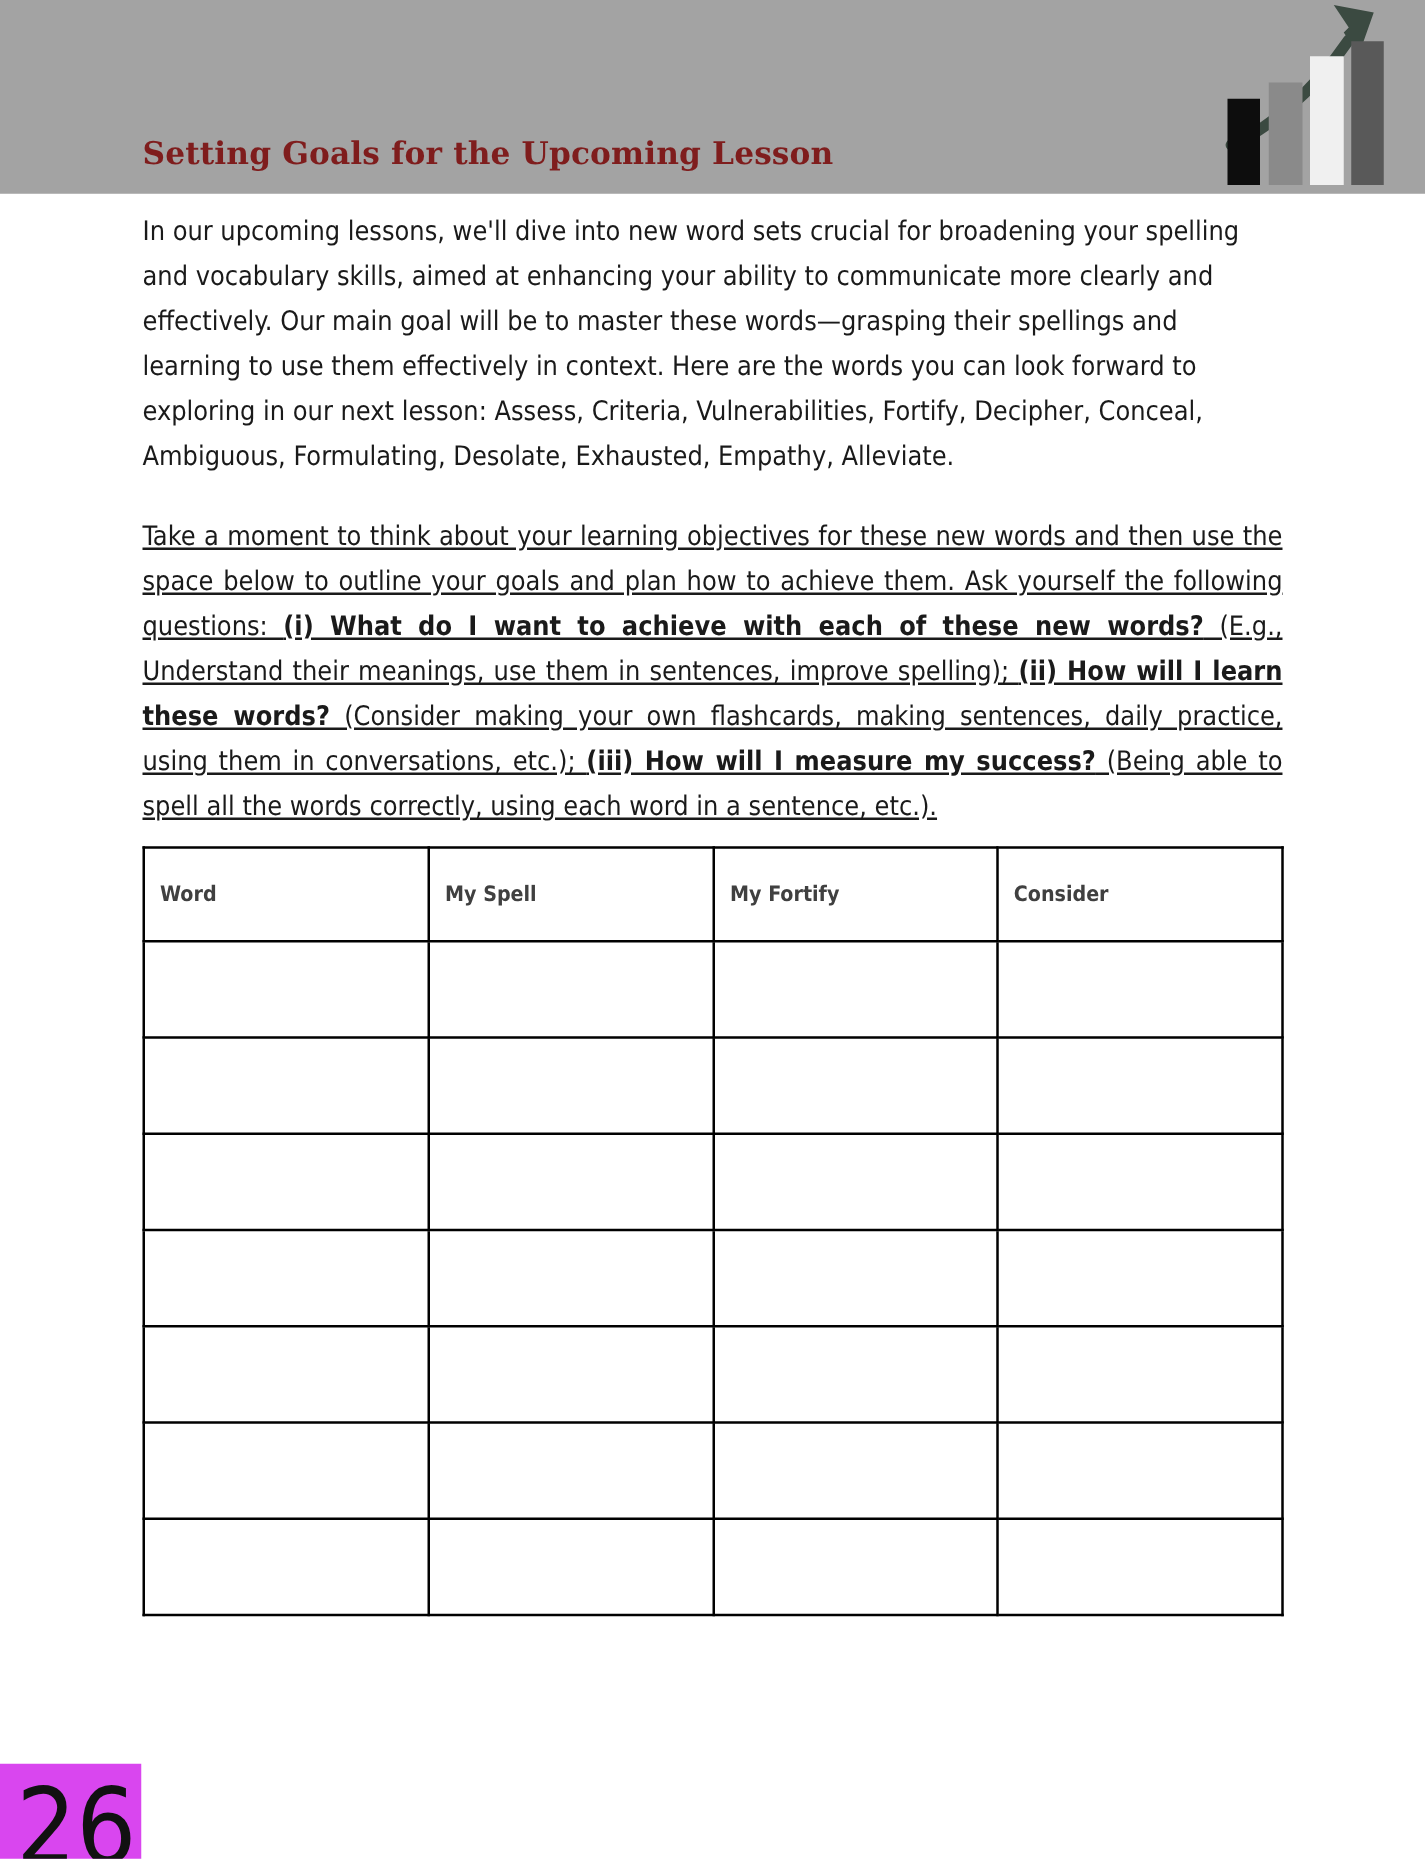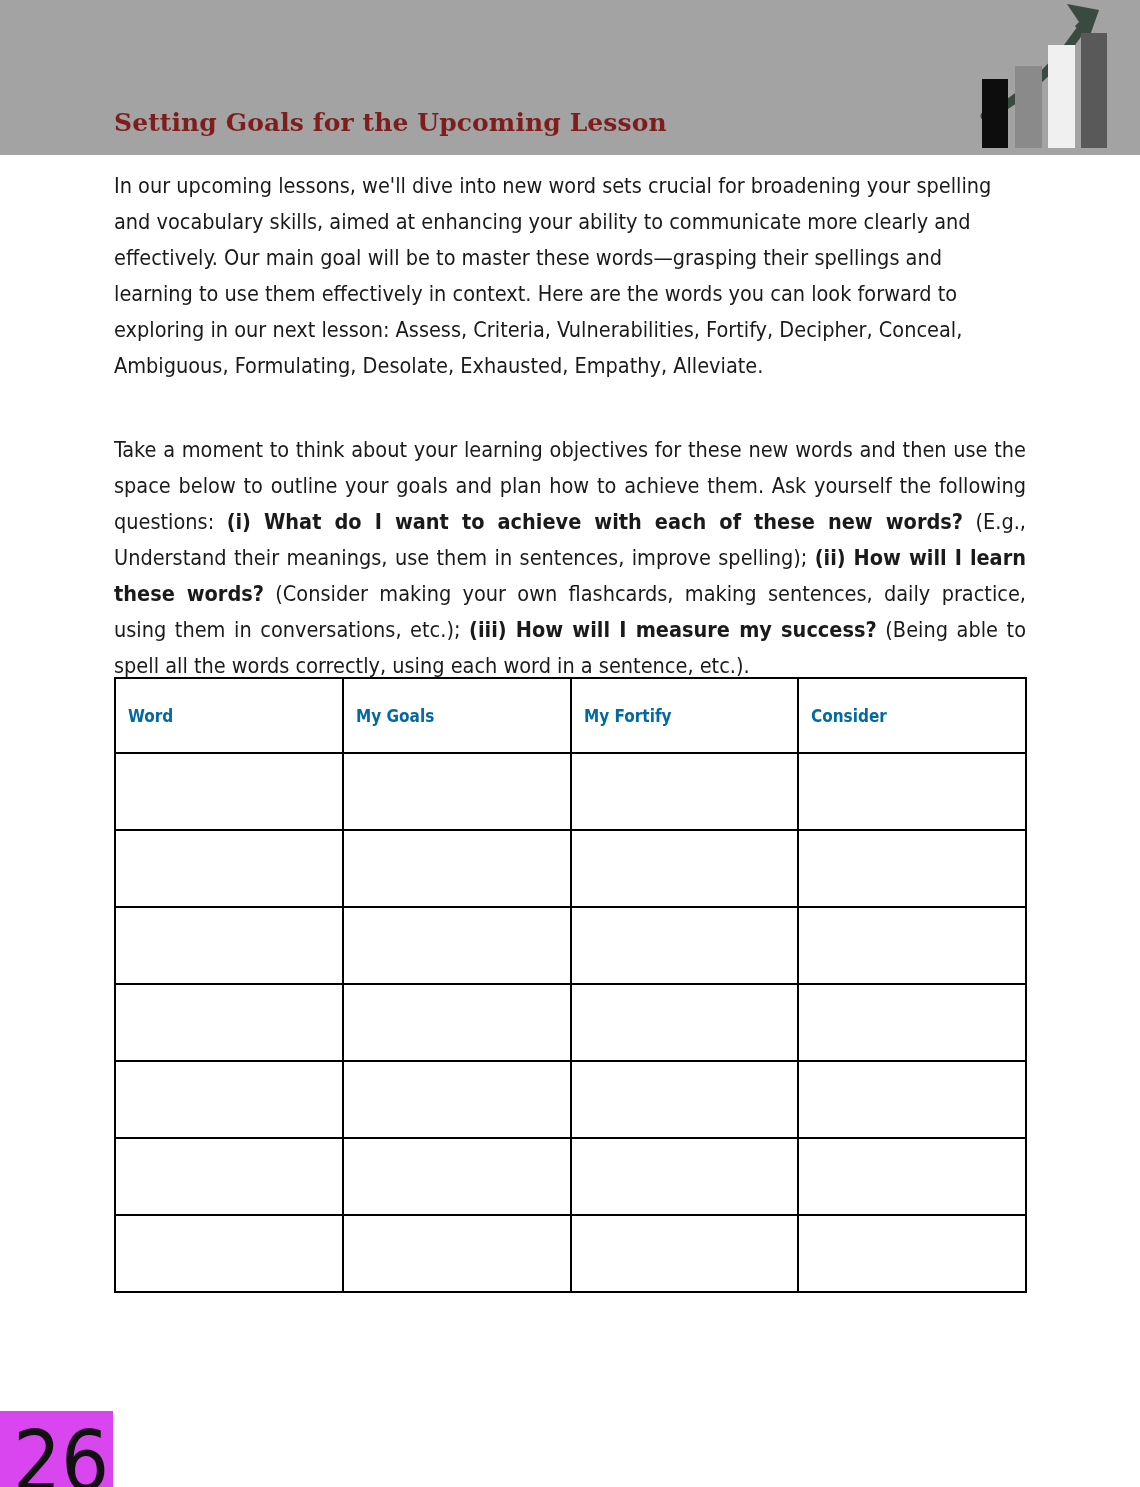--- a/index.html
+++ b/index.html
@@ -58,21 +58,22 @@
     font-stretch: condensed;
     font-size: 21.5px;
     line-height: 36px;
     color: #1a1a1a;
   }
   p.para-1 {
     text-align: left;
   }
   p.para-2 {
     text-align: justify;
-    margin-top: 48px;
+    margin-top: 28px;
+    text-decoration: underline;
   }
   .wordlist {
     font-weight: normal;
   }
   .q {
     font-weight: bold;
   }
 
   
   .goal-table {
@@ -94,21 +95,21 @@
   .goal-table td {
     border: 2px solid #000000;
     padding: 0 12px;
     vertical-align: middle;
     text-align: left;
   }
   .goal-table thead th {
     height: 73px;
     font-size: 17px;
     font-weight: bold;
-    color: #0369a1;
+    color: #404040;
   }
   .goal-table tr.example-row td {
     height: 84px;
     font-size: 17.5px;
     font-style: italic;
     color: #111111;
     line-height: 25px;
   }
   .goal-table tr.blank-row td {
     height: 75px;
@@ -168,21 +169,21 @@
 <table class="goal-table">
   <colgroup>
     <col class="c1">
       <col class="c2">
       <col class="c3">
       <col class="c4">
   </colgroup>
   <thead>
     <tr>
       <th>Word</th>
-      <th>My Goals</th>
+      <th>My Spell</th>
       <th>My Fortify</th>
       <th>Consider</th>
     </tr>
   </thead>
   <tbody>
 
   <tr class="blank-row">
         <td></td>
         <td></td>
         <td></td>

